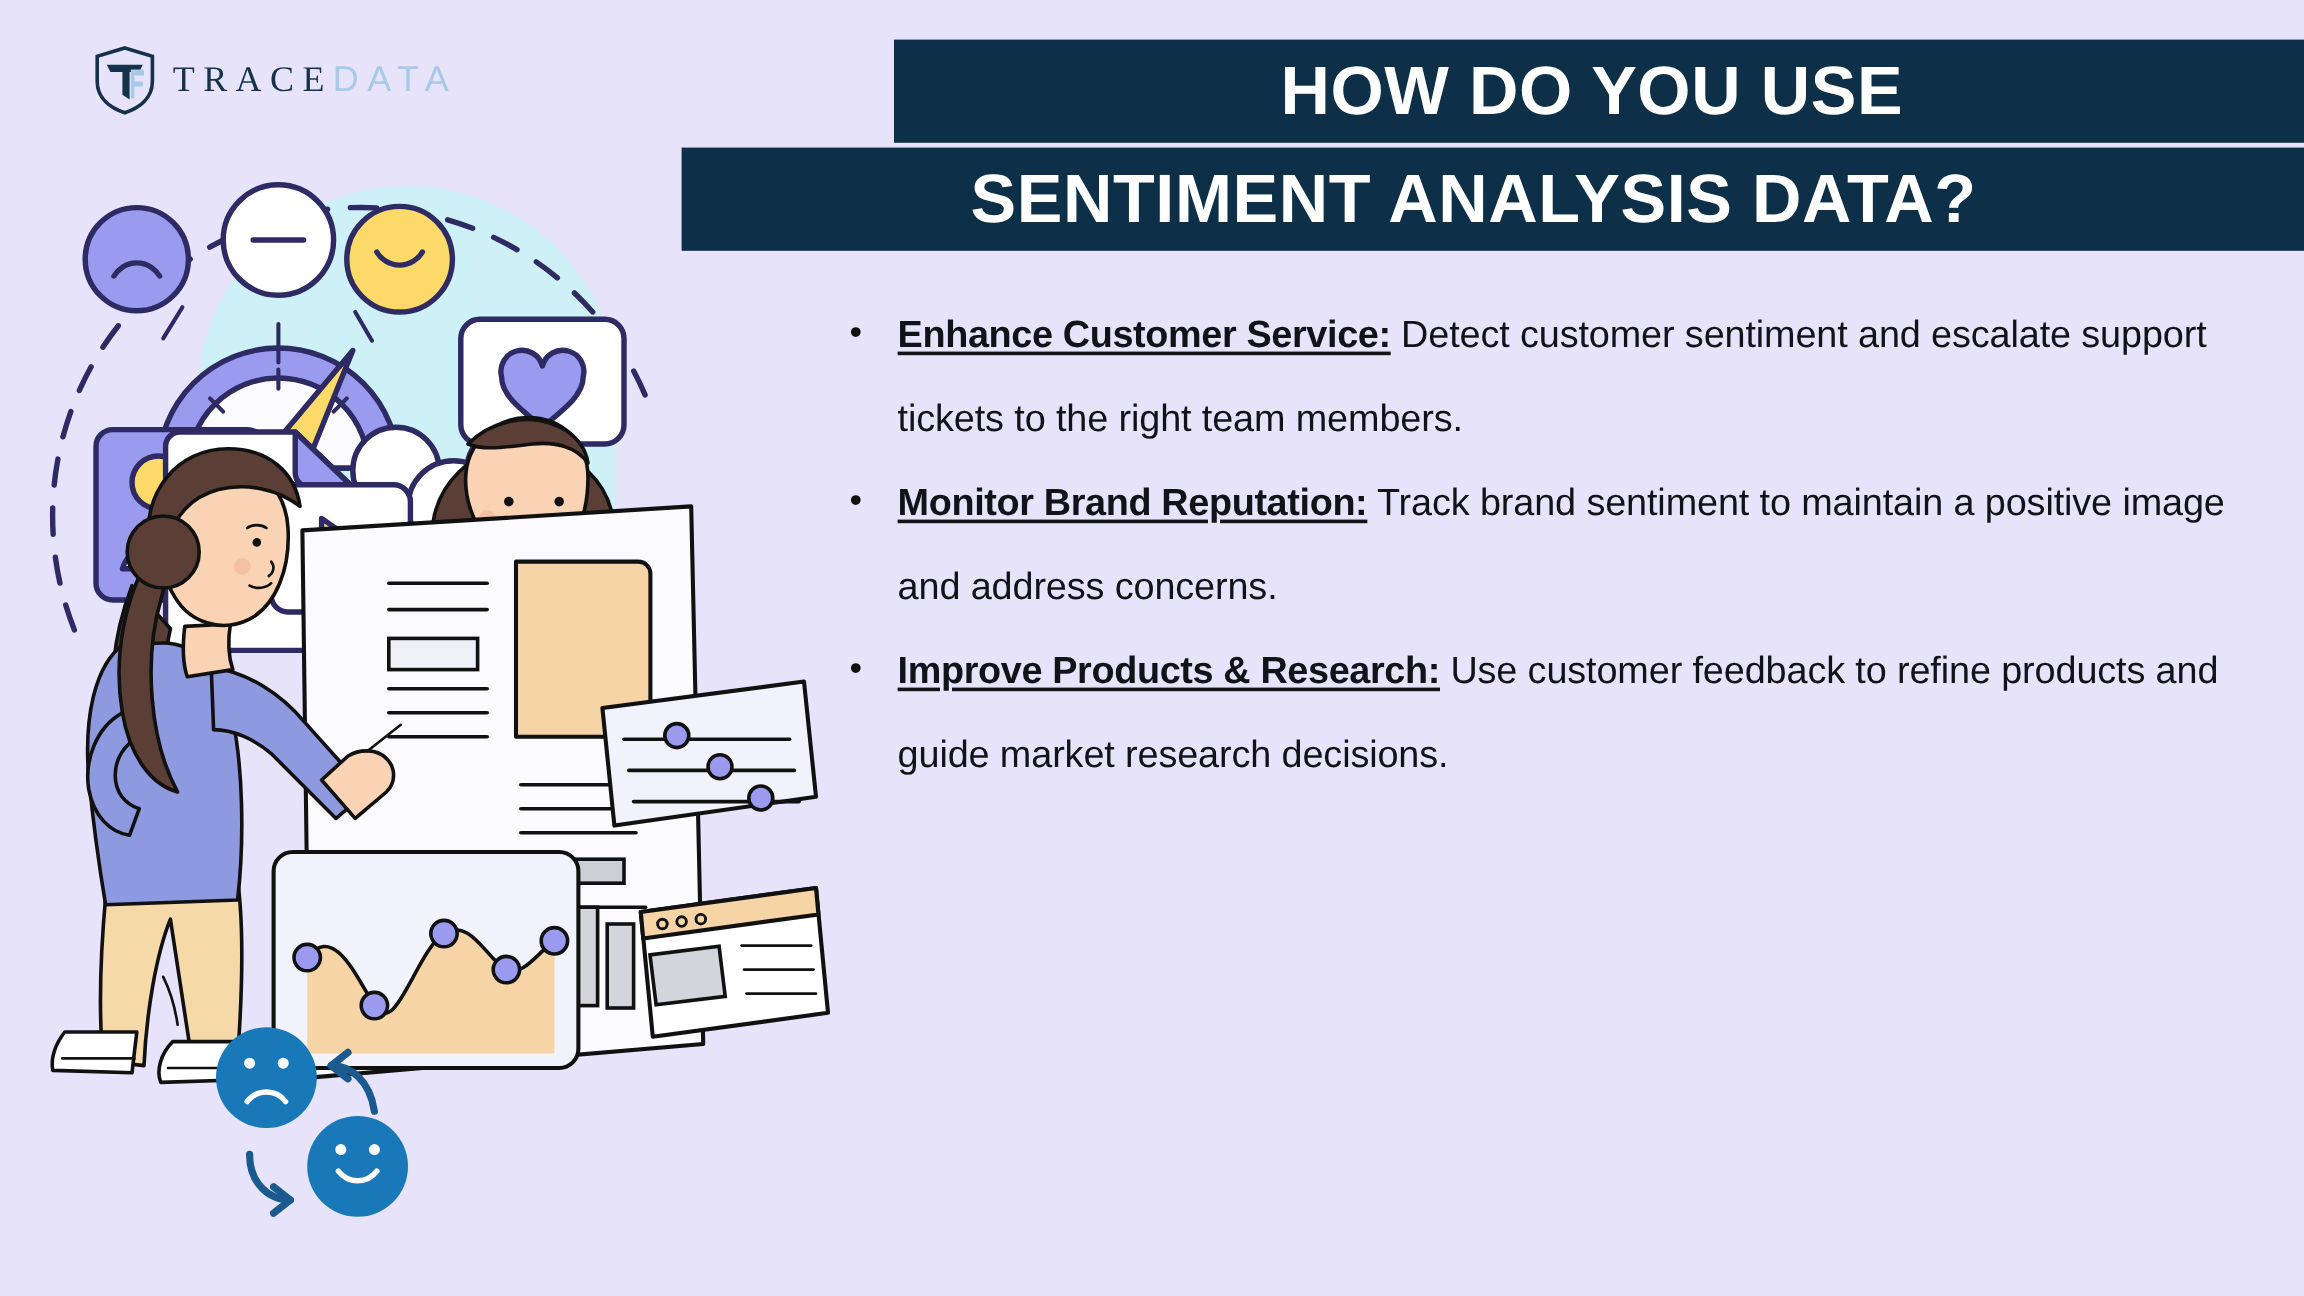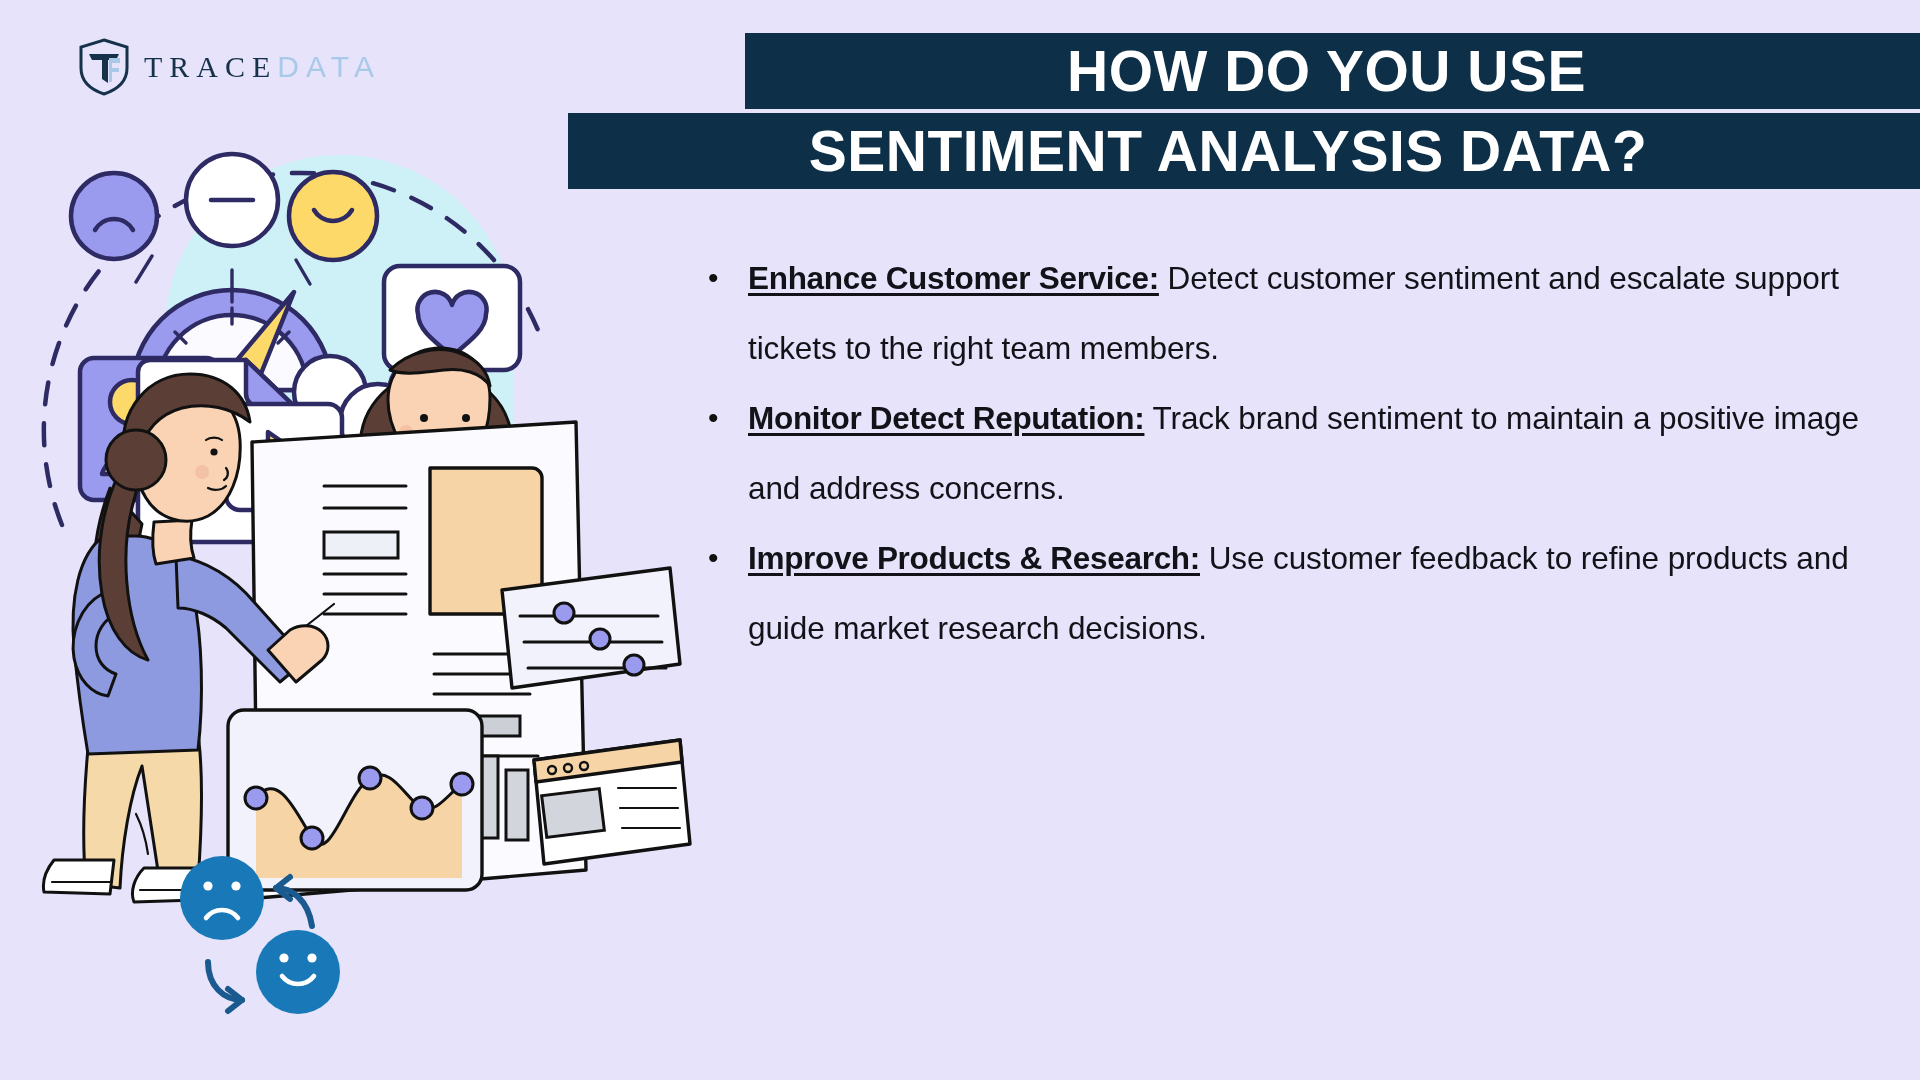--- a/index.html
+++ b/index.html
@@ -52,21 +52,21 @@
     background:#0d2f47;
     color:#ffffff;
     font-weight:700;
     font-size:57px;
     letter-spacing:0.5px;
     line-height:1;
     text-transform:uppercase;
     display:flex;
     align-items:center;
     justify-content:flex-start;
-    height:76px;
+    height:86px;
     padding-left:28px;
     width:auto;
   }
   #banner-line-1 {
     margin-left:745px;
     margin-right:0;
     padding-right:40px;
     justify-content:center;
   }
   #banner-line-2 {
@@ -349,21 +349,21 @@
 
   <div id="bullets">
 
     <div class="bullet">
       <div class="bullet-dot">•</div>
       <div class="bullet-body"><span class="bullet-lead">Enhance Customer Service:</span><span> Detect customer sentiment and escalate support tickets to the right team members.</span></div>
     </div>
 
     <div class="bullet">
       <div class="bullet-dot">•</div>
-      <div class="bullet-body"><span class="bullet-lead">Monitor Detect Reputation:</span><span> Track brand sentiment to maintain a positive image and address concerns.</span></div>
+      <div class="bullet-body"><span class="bullet-lead">Monitor Brand Reputation:</span><span> Track brand sentiment to maintain a positive image and address concerns.</span></div>
     </div>
 
     <div class="bullet">
       <div class="bullet-dot">•</div>
       <div class="bullet-body"><span class="bullet-lead">Improve Products &amp; Research:</span><span> Use customer feedback to refine products and guide market research decisions.</span></div>
     </div>
 
   </div>
 
 </div>

